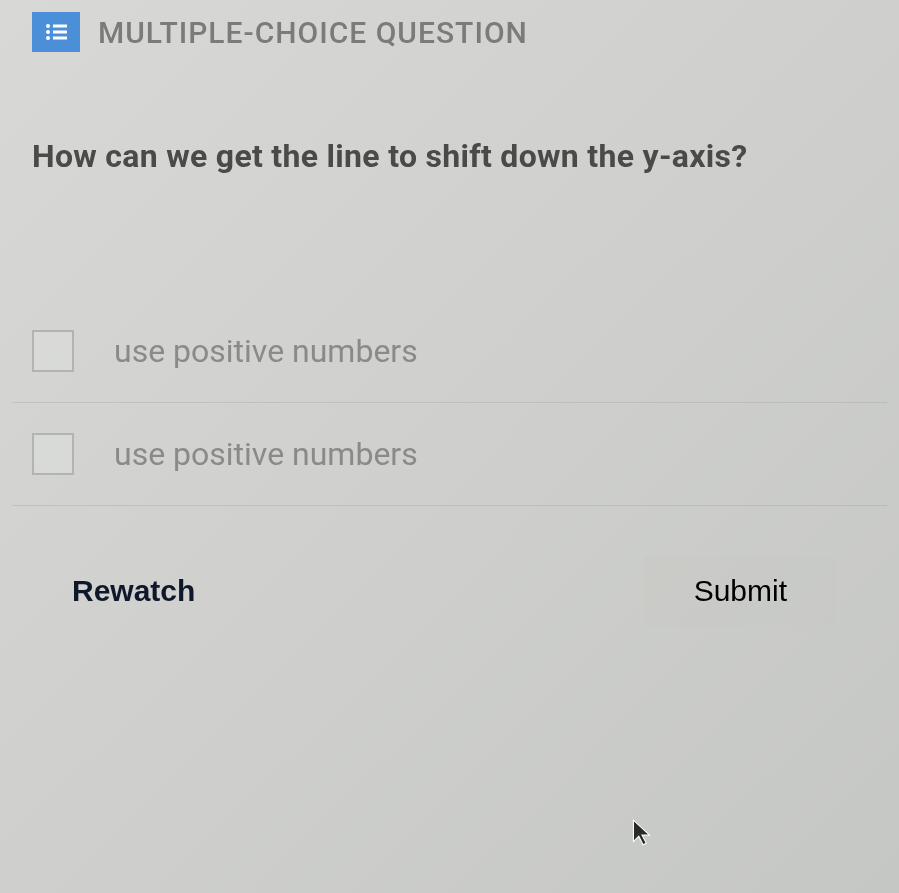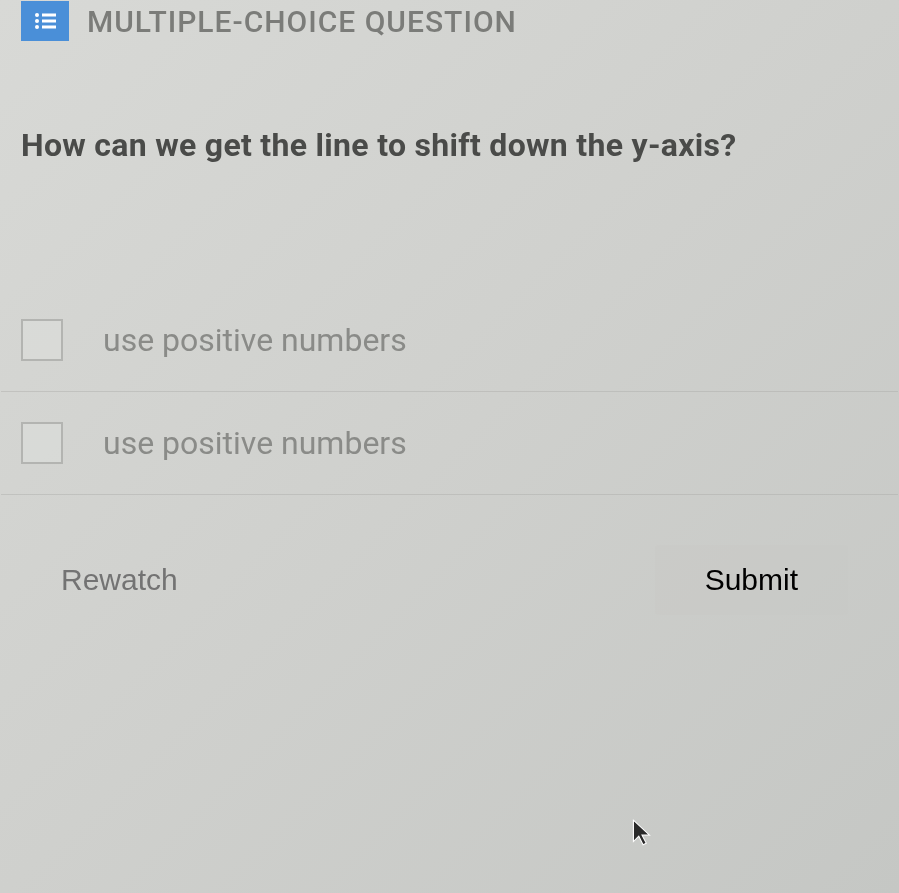--- a/index.html
+++ b/index.html
@@ -9,21 +9,21 @@
     }
     body {
       font-family: -apple-system, BlinkMacSystemFont, "Segoe UI", Roboto, Helvetica, Arial, sans-serif;
       background: linear-gradient(135deg, #d8d9d6 0%, #cfd0cd 50%, #c5c7c4 100%);
       width: 899px;
       height: 893px;
       overflow: hidden;
       position: relative;
     }
     .container {
-      padding: 1px;
+      padding: 12px;
     }
     .header {
       display: flex;
       align-items: center;
       gap: 18px;
       padding: 0 20px 10px 20px;
     }
     .header-icon {
       width: 48px;
       height: 40px;
@@ -79,22 +79,22 @@
       font-weight: 400;
     }
     .footer {
       display: flex;
       justify-content: space-between;
       align-items: center;
       padding: 50px 50px 40px 60px;
     }
     .rewatch-btn {
       font-size: 30px;
-      color: #737373;
-      font-weight: 400;
+      color: #0f172a;
+      font-weight: 700;
       background: none;
       border: none;
       cursor: pointer;
     }
     .submit-btn {
       font-size: 30px;
       color: #000000;
       font-weight: 400;
       background: rgba(200,201,198,0.4);
       border: none;

